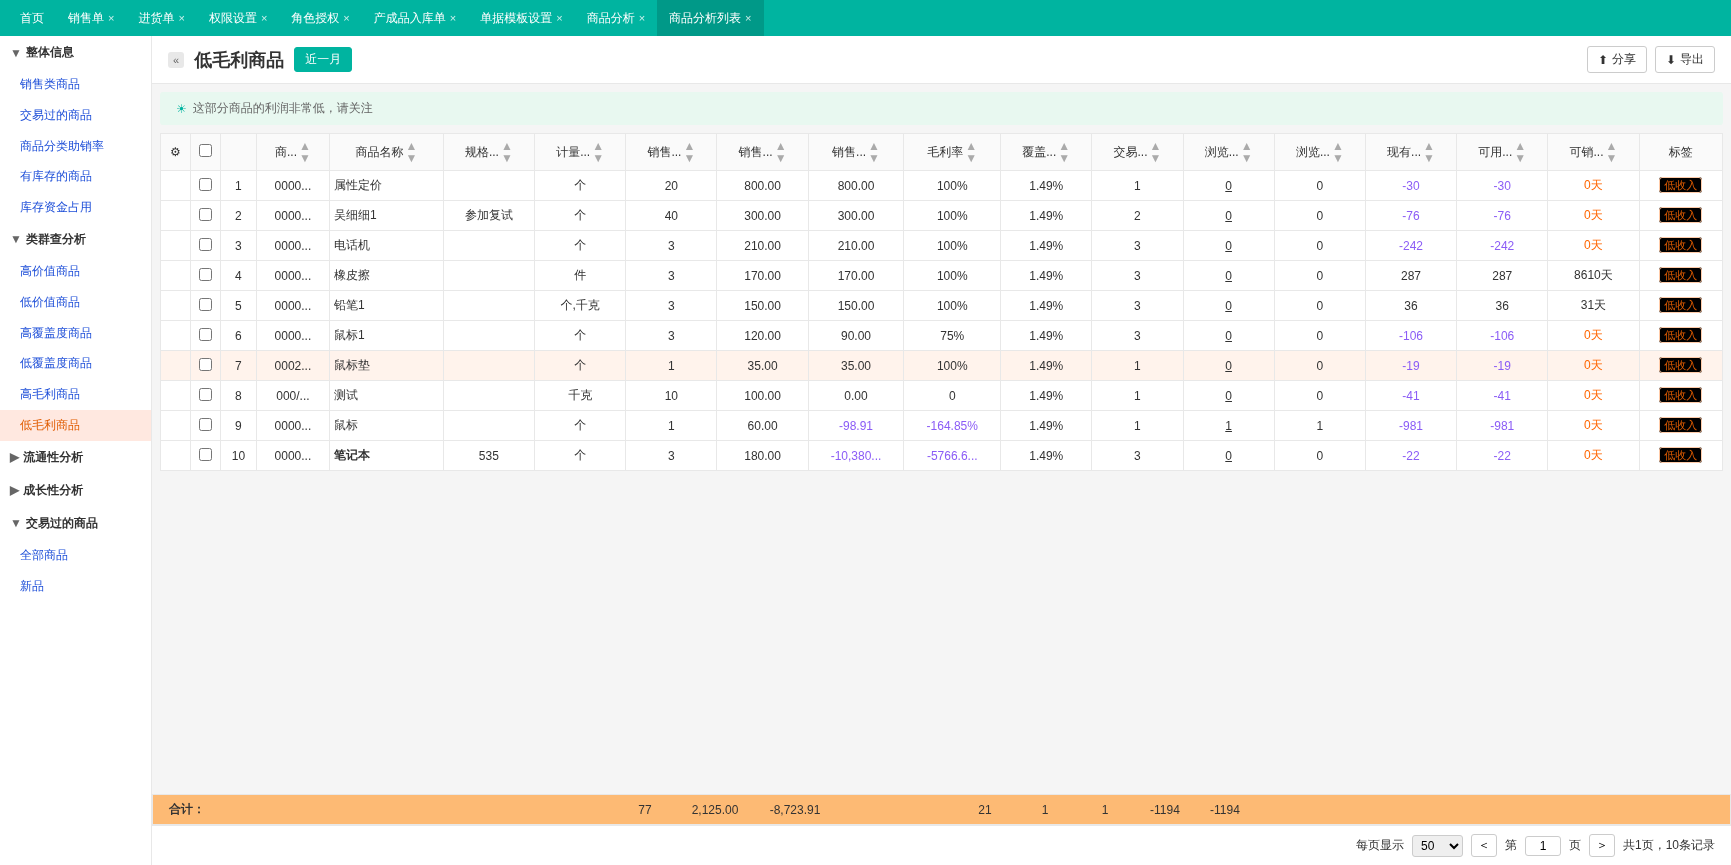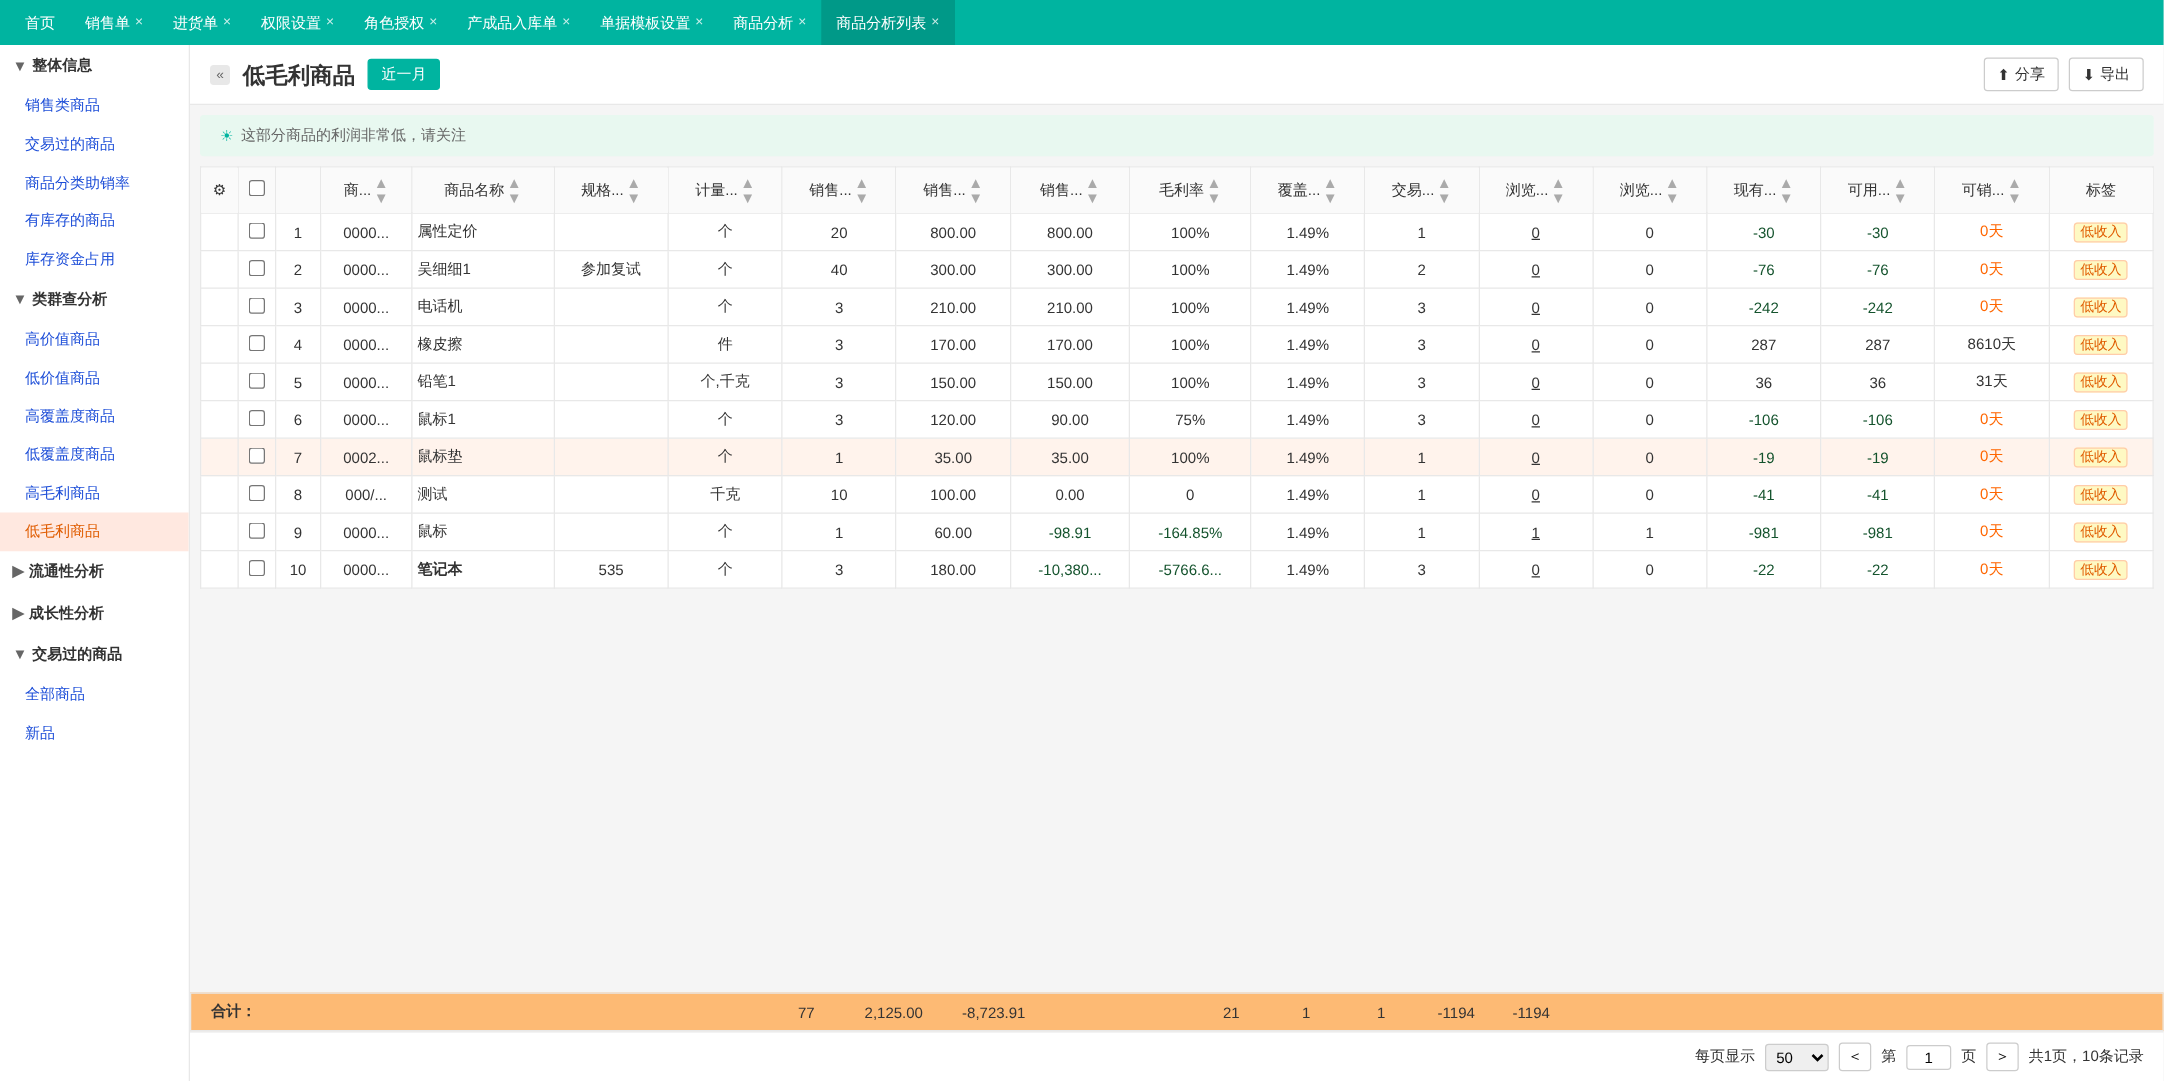--- a/index.html
+++ b/index.html
@@ -166,24 +166,24 @@
     }
     tbody tr td {
       border: 1px solid #e8e8e8;
       padding: 6px 4px;
       text-align: center;
       color: #333;
       white-space: nowrap;
     }
     tbody tr.highlighted { background: #fff3ec; }
     .text-left { text-align: left; }
-    .text-red { color: #14532d; }
+    .text-red { color: #8b5cf6; }
     .text-orange { color: #ff6600; }
     .tag-low-income {
-      background: #fef9c3;
+      background: #000000;
       color: #e05c00;
       border: 1px solid #ffccaa;
       border-radius: 3px;
       padding: 1px 4px;
       font-size: 11px;
     }
     .underline { text-decoration: underline; cursor: pointer; }
     .col-checkbox { width: 30px; }
     .col-setting { width: 30px; }
 

